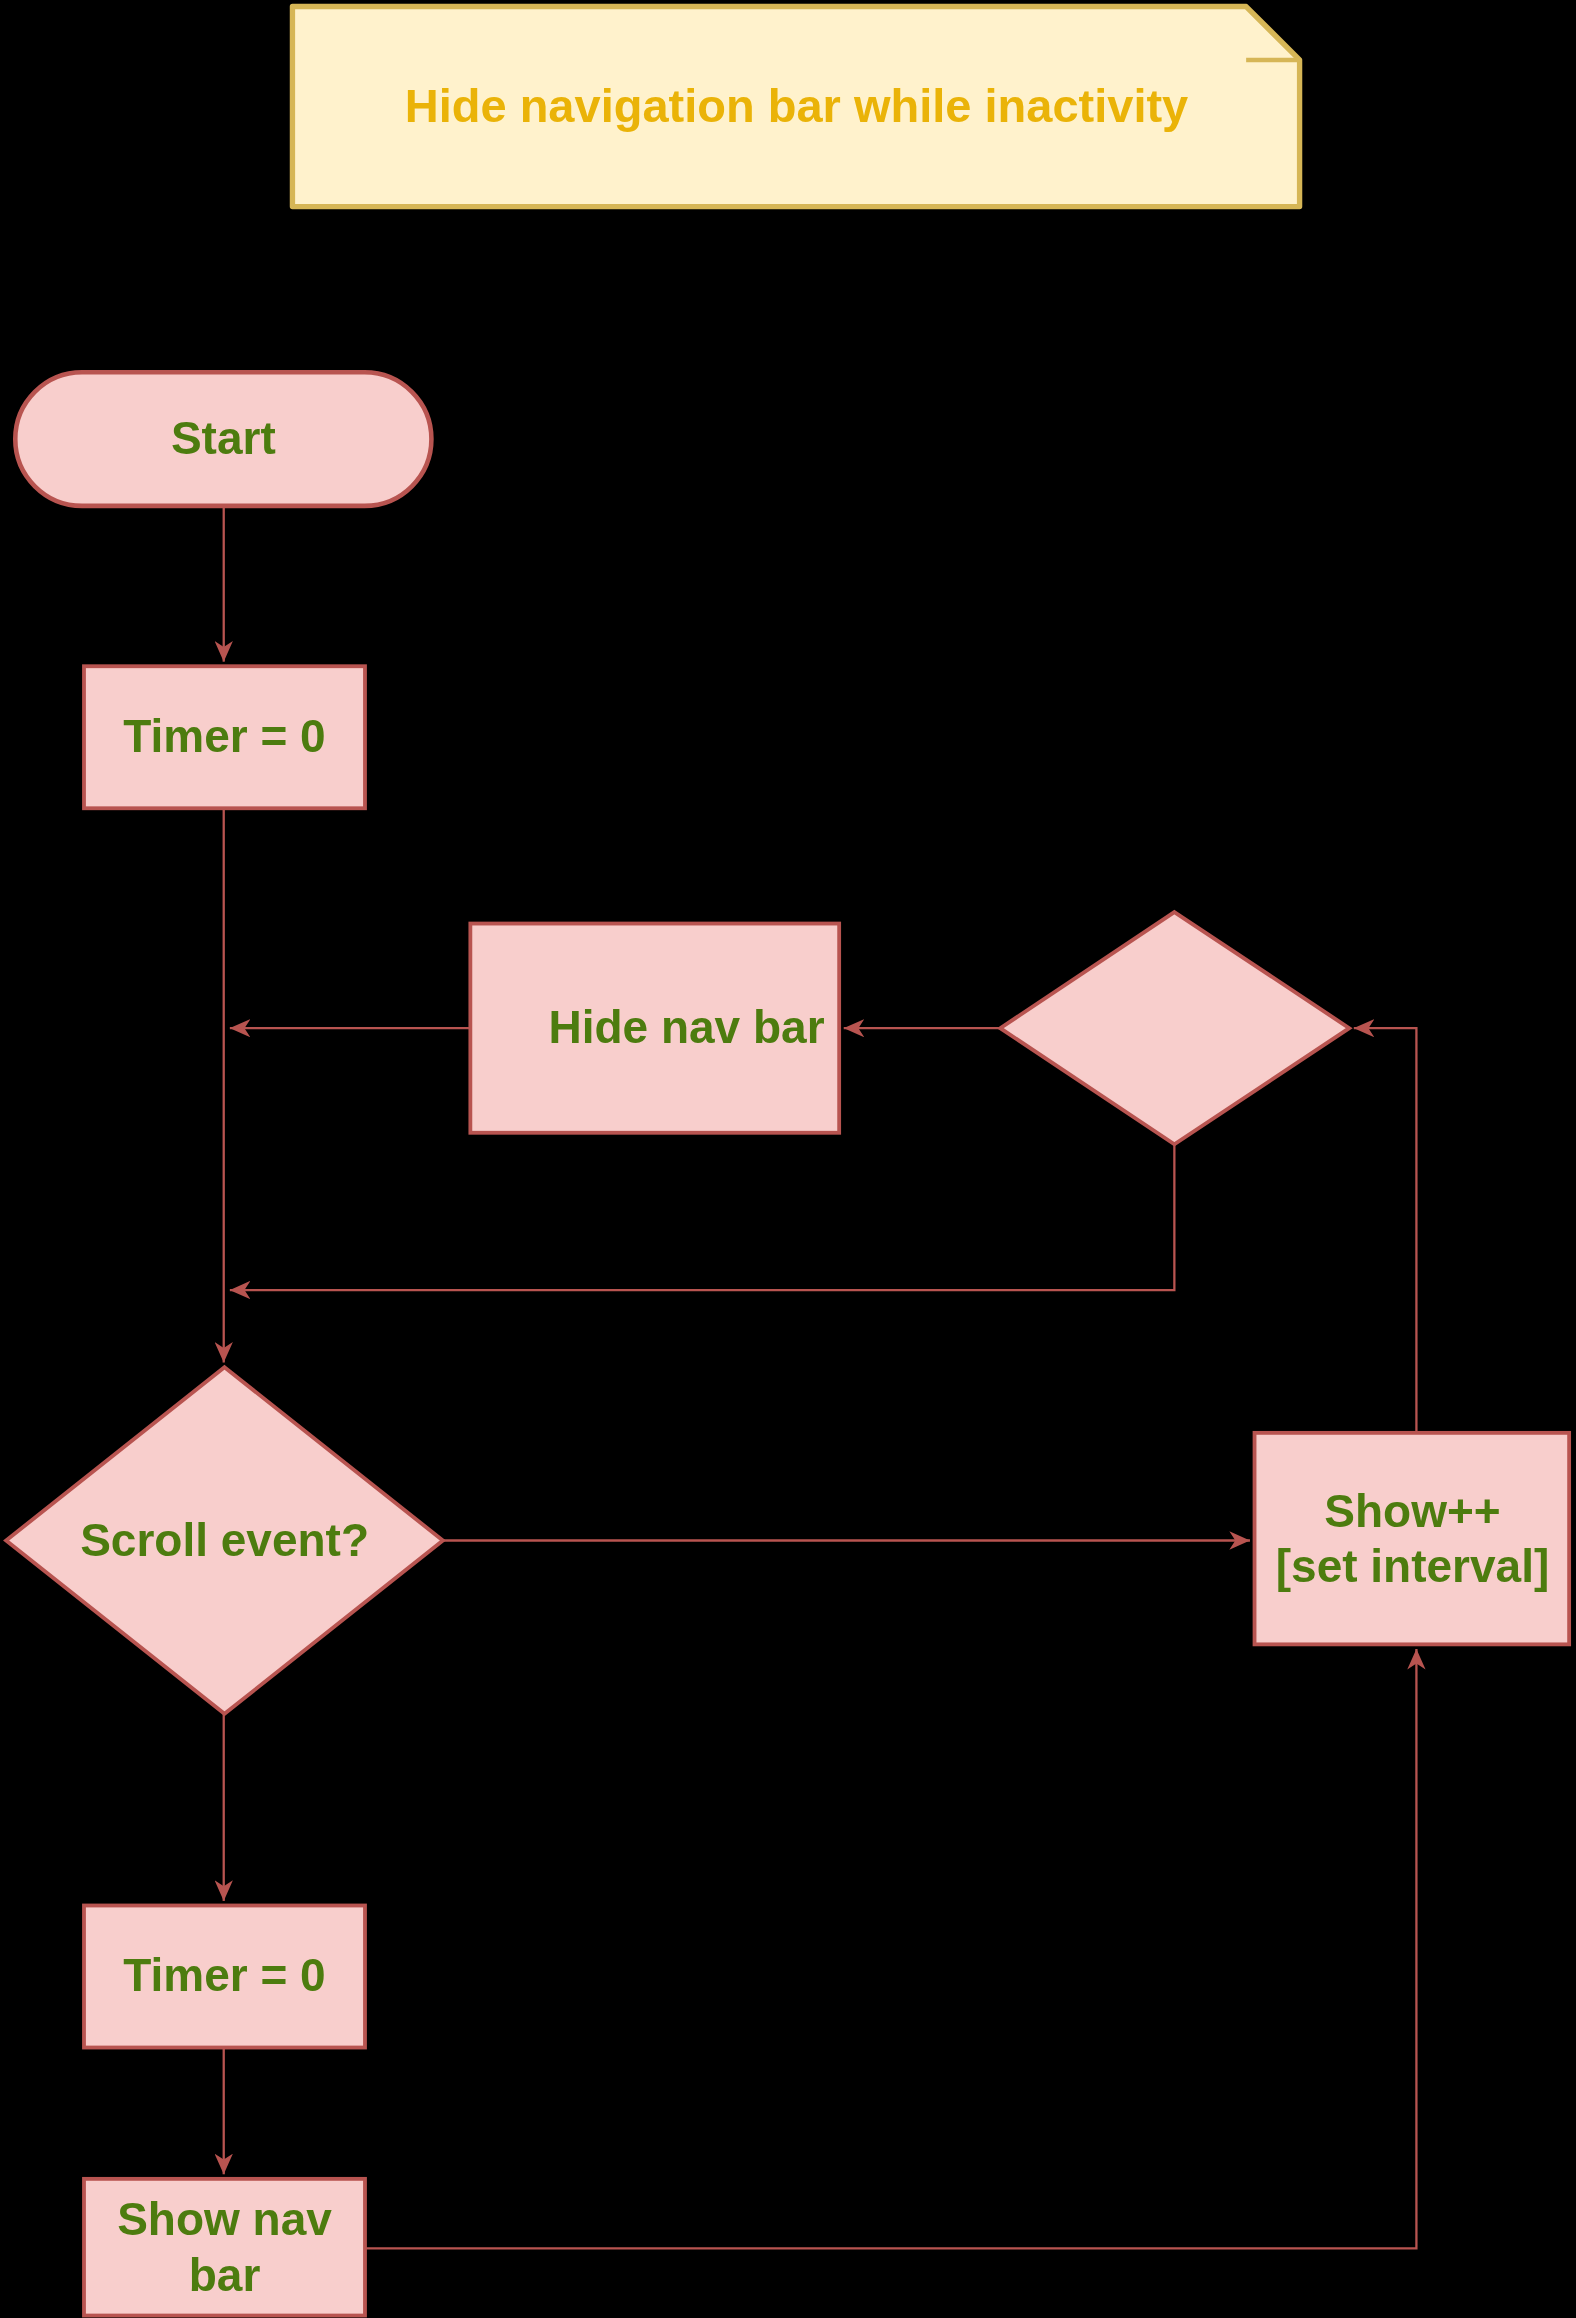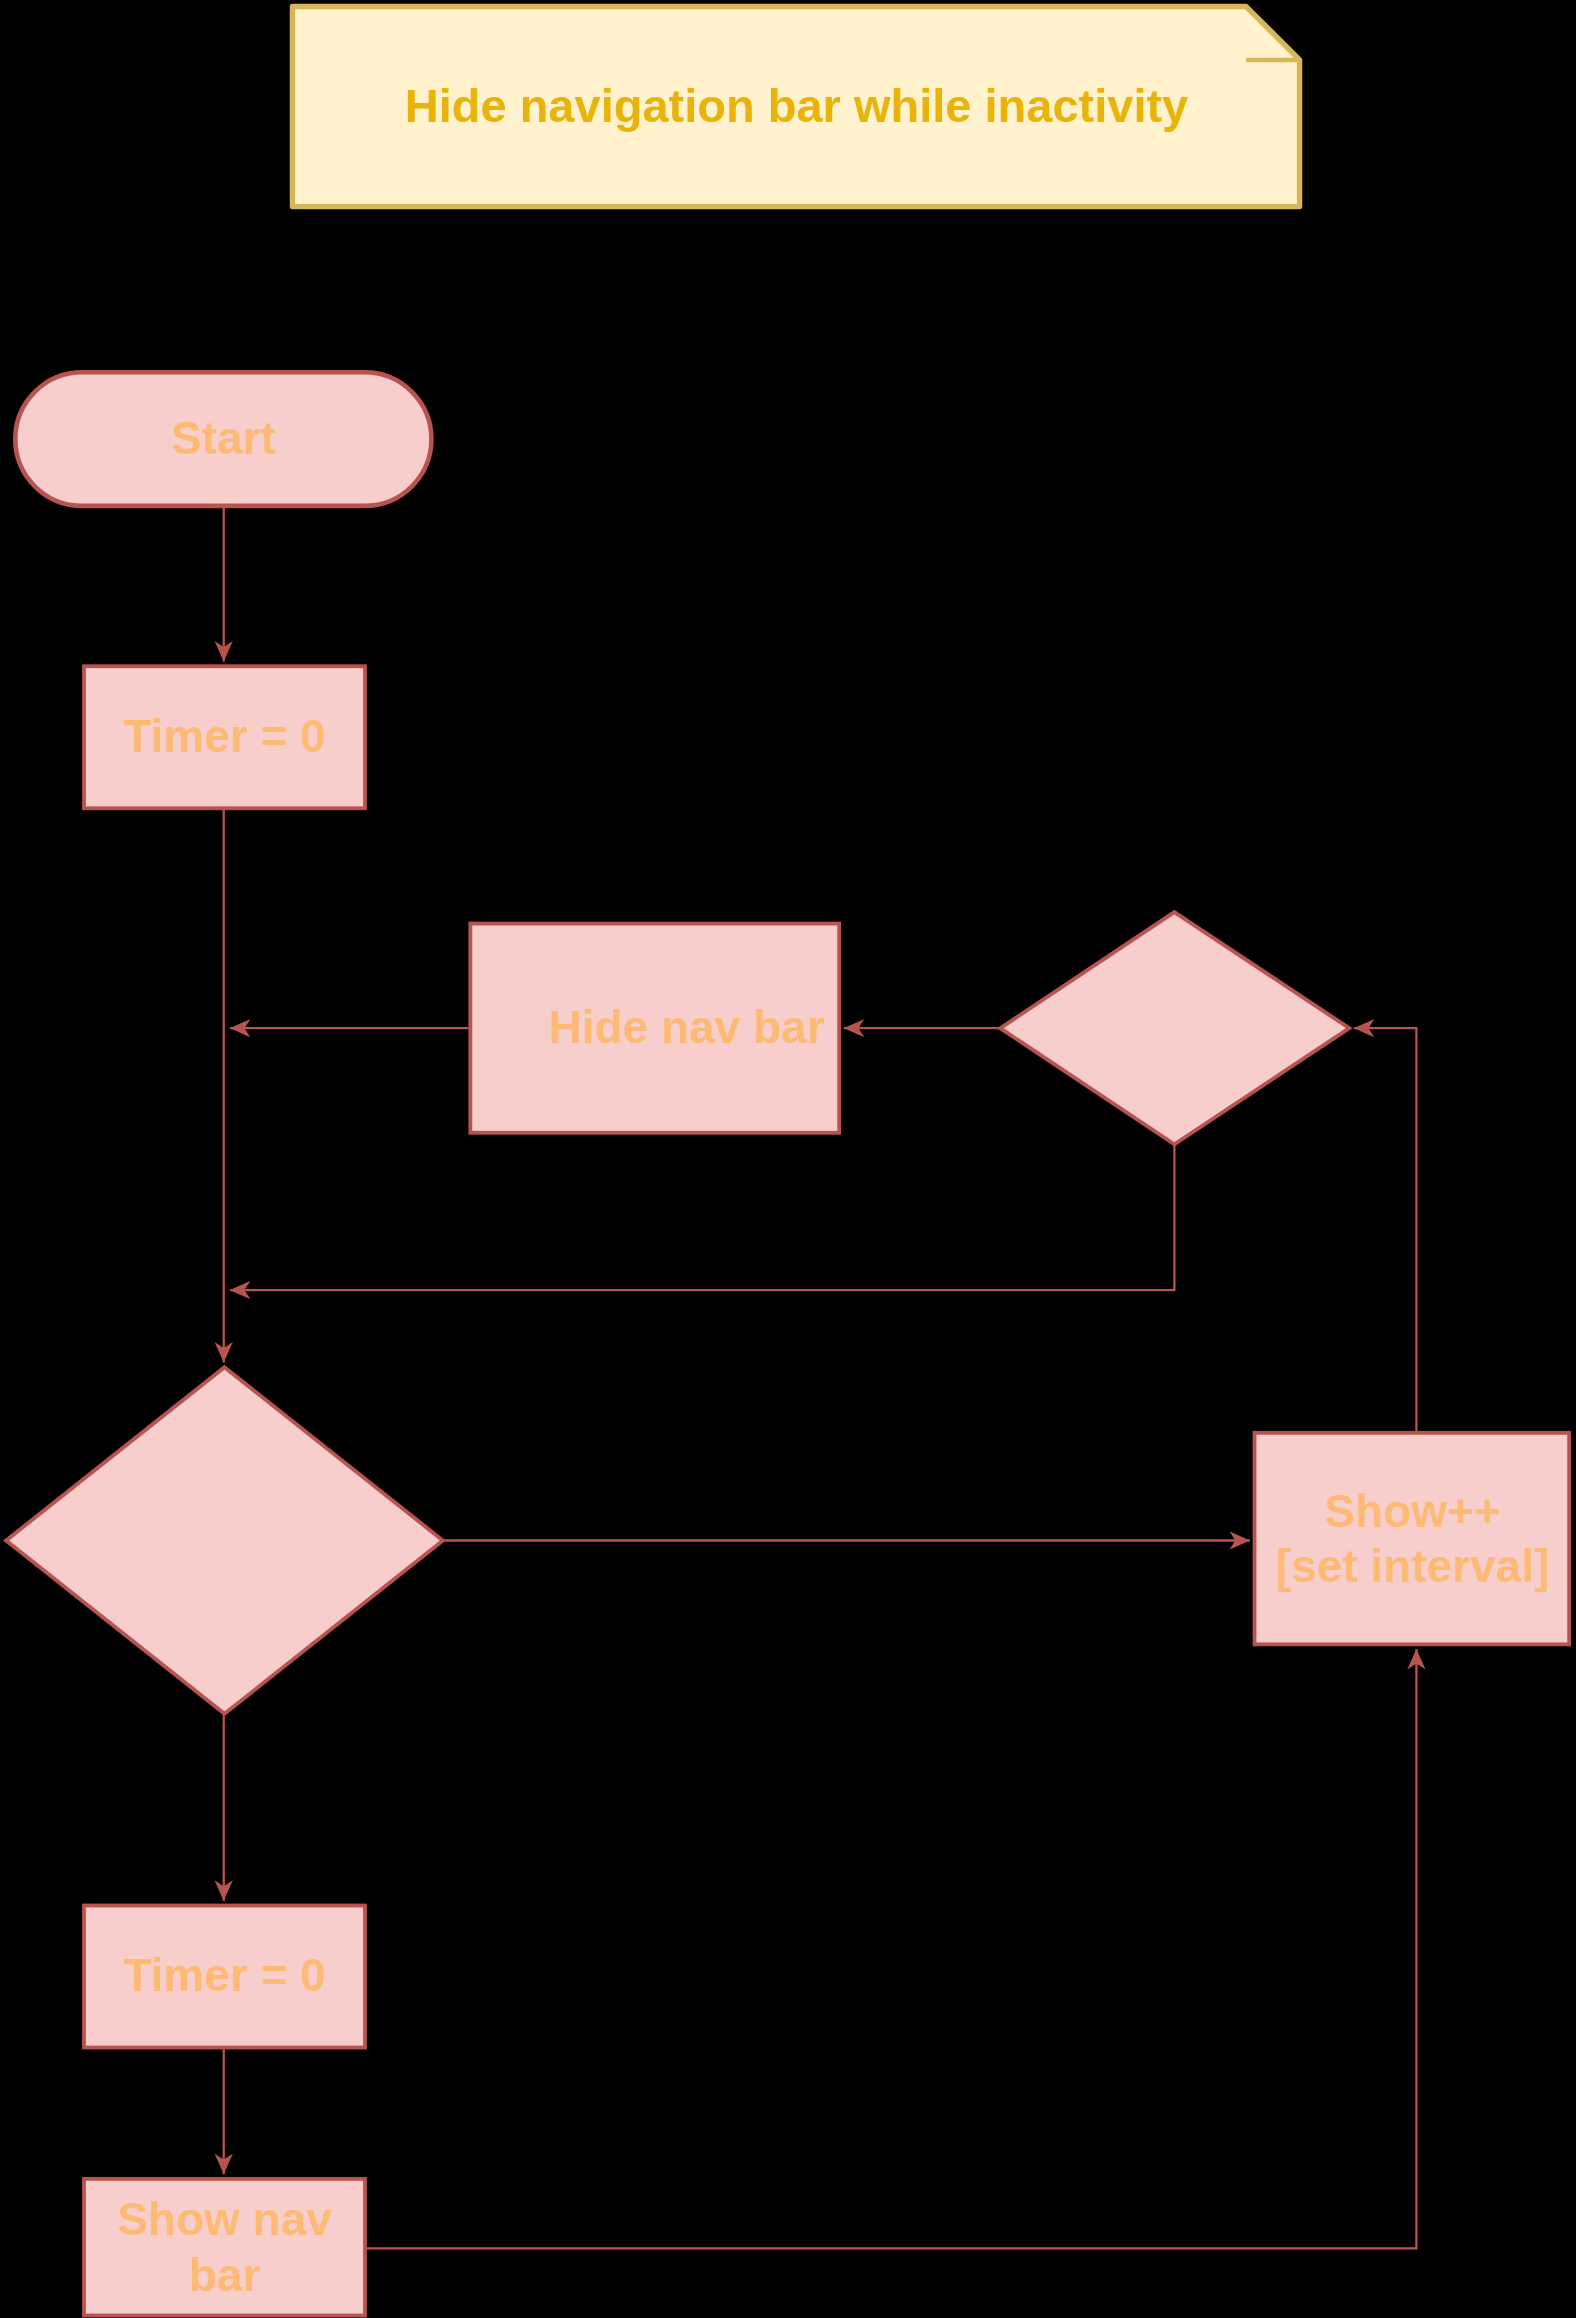--- a/index.html
+++ b/index.html
@@ -17,21 +17,21 @@
   .note-body { fill:#fff2cc; stroke:#d6b656; stroke-width:7; stroke-linejoin:round; }
   .note-fold-line { fill:none; stroke:#d6b656; stroke-width:6; }
   .label {
     position:absolute;
     display:flex; align-items:center; justify-content:center;
     flex-direction:column;
     text-align:center;
     font-weight:bold;
     font-size:46px;
     line-height:1.2;
-    color:#fdba74;
+    color:#4d7c0f;
     pointer-events:none;
   }
   .label.title { color:#eab308; font-size:47px; }
   .label .line { display:block; }
   .wrap-narrow { padding:0 17px; box-sizing:border-box; }
 </style>
 </head>
 <body>
 
 <div class="canvas">
@@ -75,20 +75,21 @@
 
   <div class="label title" style="left:293px; top:6.1px; width:1007px; height:200px;">Hide navigation bar while inactivity</div>
 
   <div class="label" style="left:15.3px; top:372px; width:416px; height:134px;">Start</div>
 
   <div class="label" style="left:84px; top:666px; width:281px; height:142px;">Timer = 0</div>
 
   <div class="label" style="left:470px; top:923px; width:369px; height:209px;margin-left:32px;">Hide nav bar</div>
 
 
+  <div class="label" style="left:6.1px; top:1367px; width:437px; height:347px;">Scroll event?</div>
 
   <div class="label" style="left:1255px; top:1433px; width:315px; height:212px;">
     <span class="line">Show++</span>
     <span class="line">[set interval]</span>
   </div>
 
   <div class="label" style="left:84px; top:1905px; width:281px; height:142px;">Timer = 0</div>
 
   <div class="label wrap-narrow" style="left:84px; top:2179px; width:281px; height:137px;">Show nav bar</div>
 

